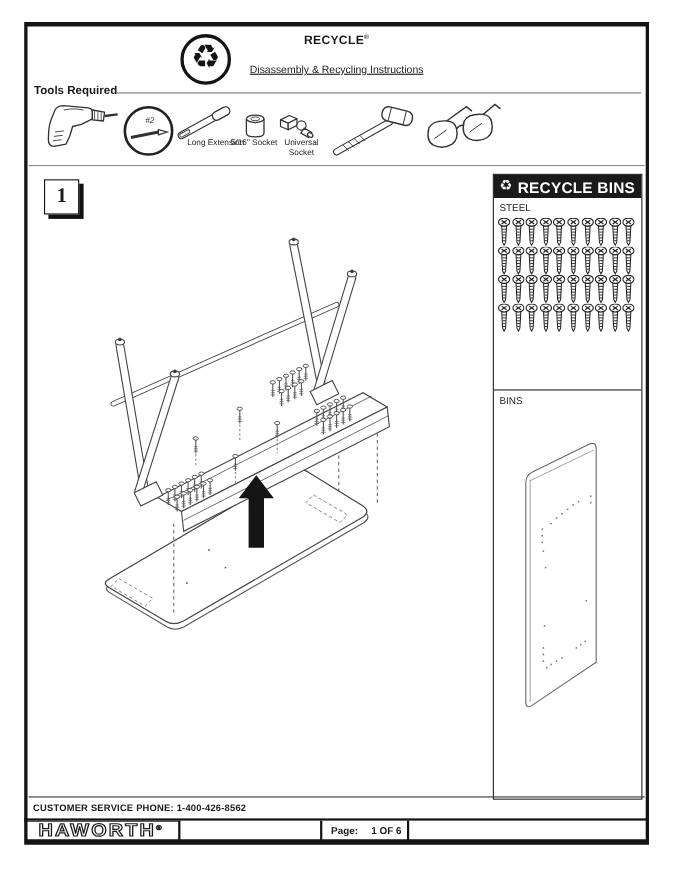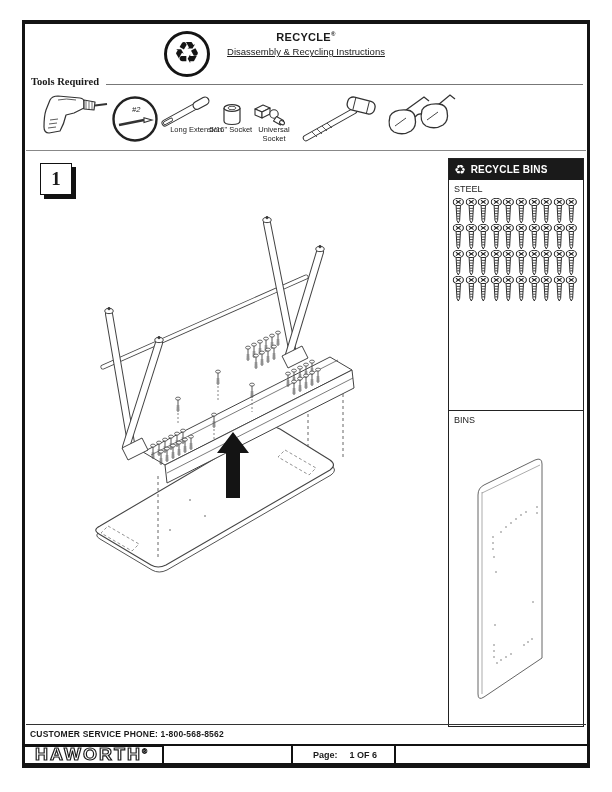--- a/index.html
+++ b/index.html
@@ -8,55 +8,55 @@
   .frame{position:absolute;left:22px;top:20px;width:562px;height:739px;
          border:3px solid #141414;border-top-width:4px;border-bottom-width:5px;}
   
   .logo-circle{position:absolute;left:164px;top:31px;width:40px;height:40px;border:3px solid #141414;
                border-radius:50%;display:flex;align-items:center;justify-content:center;}
   .logo-circle span{font-family:"DejaVu Sans",sans-serif;font-size:30px;line-height:1;color:#141414;margin-top:-3px;}
   .title-block{position:absolute;left:96px;top:31px;width:420px;text-align:center;}
   .brand{font-size:11px;font-weight:bold;letter-spacing:.3px;}
   .brand sup{font-size:6px;}
   .product{font-size:12px;font-weight:bold;margin-top:1px;}
-  .subtitle{font-size:9.5px;text-decoration:underline;margin-top:3px;}
+  .subtitle{font-size:9.5px;text-decoration:underline;margin-top:15px;}
   
-  .tools-label{position:absolute;left:31px;top:76px;font-size:10.5px;font-weight:bold;font-family:Liberation Serif, serif;}
+  .tools-label{position:absolute;left:31px;top:76px;font-size:10.5px;font-weight:bold;}
   .tools-rule{position:absolute;left:106px;top:84px;width:477px;height:0;border-top:1px solid #777;}
   .tool-label{position:absolute;font-size:7.5px;text-align:center;line-height:1.15;color:#222;}
   .lbl-ext{left:162px;top:126px;width:68px;}
   .lbl-socket{left:209px;top:126px;width:44px;}
   .lbl-uni{left:249px;top:126px;width:50px;}
   .section-rule{position:absolute;left:26px;top:150px;width:560px;height:0;border-top:1px solid #888;}
   
   .step-box{position:absolute;left:40px;top:163px;width:30px;height:30px;border:1.5px solid #111;
             background:#fff;box-shadow:4px 4px 0 #111;display:flex;align-items:center;justify-content:center;
             font-family:"Liberation Serif",serif;font-weight:bold;font-size:19px;}
   
   .recycle-panel{position:absolute;left:448px;top:158px;width:136px;height:569px;border:1px solid #222;
                  box-sizing:border-box;background:#fff;}
   .rp-header{height:21px;background:#1a1a1a;color:#fff;display:flex;align-items:center;gap:5px;padding-left:5px;}
   .rp-header .rp-icon{font-family:"DejaVu Sans",sans-serif;font-size:13px;line-height:1;}
-  .rp-header .rp-title{font-size:10px;font-weight:bold;letter-spacing:.2px;}
+  .rp-header .rp-title{font-size:14px;font-weight:bold;letter-spacing:.2px;}
   .rp-label{font-size:9px;color:#222;padding:4px 0 2px 5px;}
-  .rp-steel{height:231px;box-sizing:border-box;border-bottom:1px solid #222;}
+  .rp-steel{height:175px;box-sizing:border-box;border-bottom:1px solid #222;}
   .screw-grid{padding:2px 2px 0 3px;}
   .screw-row{display:flex;}
   .screw{width:12.6px;height:26px;display:block;}
   .rp-wood{height:auto;}
   
   .foot-rule{position:absolute;left:26px;top:724px;width:560px;height:0;border-top:1px solid #333;}
   .cs-phone{position:absolute;left:30px;top:729px;font-size:8.5px;font-weight:bold;letter-spacing:.2px;}
   .foot-table{position:absolute;left:22px;top:744px;width:568px;height:20px;border-top:2px solid #111;
               display:flex;box-sizing:border-box;}
   .fc{box-sizing:border-box;height:100%;}
   .fc1{width:142px;border-right:2px solid #111;border-left:0;display:flex;align-items:center;justify-content:center;
        border-top:1px solid #111;}
   .fc2{width:129px;border-right:2px solid #111;}
-  .fc3{width:103px;border-right:2px solid #111;display:flex;align-items:center;padding-left:20px;gap:12px;}
+  .fc3{width:79px;border-right:2px solid #111;display:flex;align-items:center;padding-left:8px;gap:12px;}
   .fc4{flex:1;}
   .haworth{font-size:18px;font-weight:bold;letter-spacing:2px;color:#fff;
            -webkit-text-stroke:1.2px #1a1a1a;transform:scaleY(.9);white-space:nowrap;}
   .haworth sup{font-size:7px;-webkit-text-stroke:.6px #1a1a1a;}
   .pg-label,.pg-val{font-size:9px;font-weight:bold;}
   svg{display:block;}
   .abs{position:absolute;}
 </style>
 </head>
 <body>
@@ -457,21 +457,21 @@
   <svg width="0" height="0" style="position:absolute">
     <symbol id="screw-sym" viewBox="0 0 11 25">
       <path d="M3.4,7.2 L7.6,7.2 L6.8,21.5 L5.5,24 L4.2,21.5 Z" fill="#fff" stroke="#222" stroke-width="0.9"></path>
       <path d="M3.9,10 h3.4 M4.0,12.5 h3.2 M4.2,15 h2.9 M4.3,17.5 h2.6 M4.5,20 h2.2" stroke="#222" stroke-width="0.8"></path>
       <ellipse cx="5.5" cy="3.8" rx="4.9" ry="3.5" fill="#fff" stroke="#222" stroke-width="1"></ellipse>
       <path d="M3.3,2.2 L7.7,5.4 M7.7,2.2 L3.3,5.4" stroke="#222" stroke-width="1" fill="none"></path>
     </symbol>
   </svg>
 
   <div class="foot-rule"></div>
-  <div class="cs-phone">CUSTOMER SERVICE PHONE: 1-800-568-8562</div>
+  <div class="cs-phone">CUSTOMER SERVICE PHONE: 1-400-426-8562</div>
   <div class="foot-table">
     <div class="fc fc1">
       <span class="haworth"><span>HAWORTH</span><sup>®</sup></span>
     </div>
     <div class="fc fc2"></div>
     <div class="fc fc3">
       <span class="pg-label">Page:</span>
       <span class="pg-val">1 OF 6</span>
     </div>
     <div class="fc fc4"></div>

